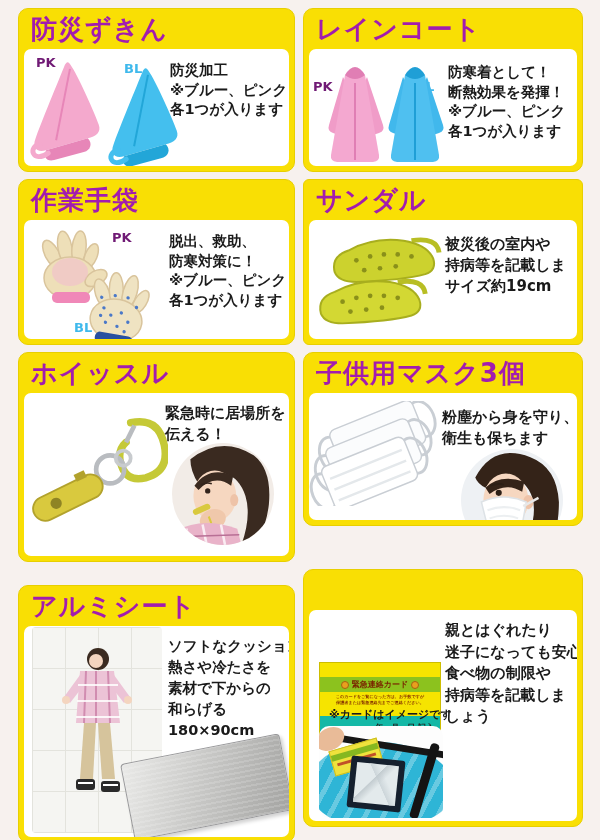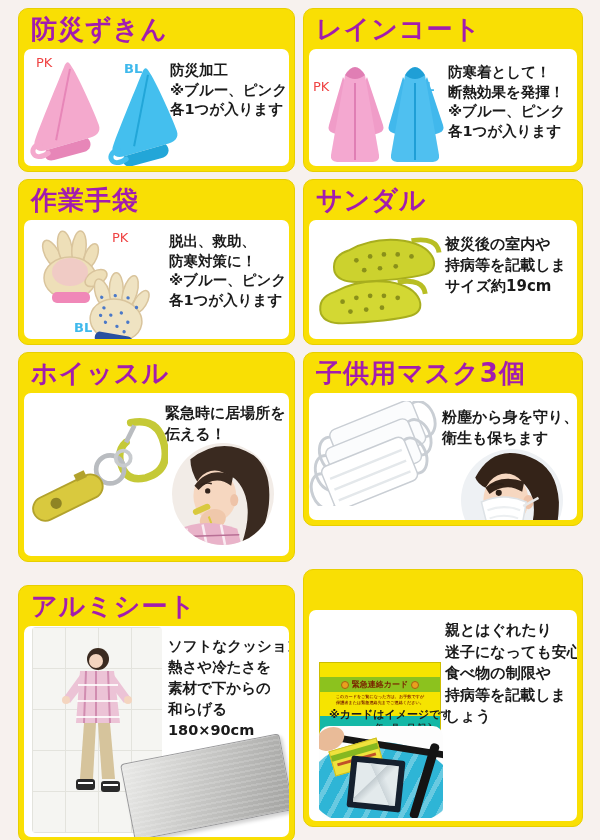--- a/index.html
+++ b/index.html
@@ -2,21 +2,21 @@
 <html><head>
 <meta charset="utf-8">
 <style>
   html,body{margin:0;padding:0;}
   body{width:600px;height:840px;background:#f7f1ee;font-family:"DejaVu Sans","Liberation Sans",sans-serif;overflow:hidden;}
   .page{position:relative;width:600px;height:840px;}
   .card{position:absolute;background:#f9df04;border:1px solid #e8cf00;border-radius:10px;box-sizing:border-box;}
   .card-title{height:40px;display:flex;align-items:center;padding-left:12px;font-size:26px;font-weight:900;color:#a21caf;letter-spacing:1px;white-space:nowrap;}
   .card-body{position:absolute;left:5px;right:5px;top:40px;bottom:5px;background:#ffffff;border-radius:7px;overflow:hidden;}
   .abs{position:absolute;}
-  .pkl{font-size:13px;font-weight:400;color:#ef4444;}
+  .pkl{font-size:13px;font-weight:700;color:#701a75;}
   .bll{font-size:13px;font-weight:900;color:#3fb9ec;}
   .desc{position:absolute;color:#1a1a1a;font-weight:900;}
   .desc.sm div{font-size:14.5px;line-height:19.5px;white-space:nowrap;}
   .desc.lg div{font-size:15px;line-height:21px;white-space:nowrap;}
   .circle-photo{position:absolute;width:102px;height:102px;border-radius:50%;overflow:hidden;}
   .sheet-photo{position:absolute;background-color:#f5f5f2;
      background-image:linear-gradient(#e3e3dd 1px,transparent 1px),linear-gradient(90deg,#e3e3dd 1px,transparent 1px);
      background-size:33px 41px;border-radius:4px;}
   .silver{position:absolute;background:linear-gradient(115deg,#eaeae8 0%,#c9c9c7 45%,#a3a3a1 100%);
      border:1px solid #98989a;border-radius:4px;transform:rotate(-11deg);
@@ -155,21 +155,21 @@
       <span class="abs bll" style="left:50px;top:100px;">BL</span>
       <div class="desc sm" style="left:145px;top:12px;">
         <div>脱出、救助、</div>
         <div>防寒対策に！</div>
         <div>※ブルー、ピンク</div>
         <div>各1つが入ります</div>
       </div>
     </div>
   </div>
 
-  <div class="card" style="left:303px;top:179px;width:280px;height:166px;">
+  <div class="card" style="left:303px;top:179px;width:280px;height:166px;border-radius:6px;">
     <div class="card-title">サンダル</div>
     <div class="card-body">
       <svg class="abs" style="left:6px;top:8px;" width="128" height="112" viewBox="0 0 130 112">
         <g transform="translate(14,0)">
           <path d="M84,12 Q110,8 112,24" fill="none" stroke="#b8be24" stroke-width="5"></path>
           <path d="M6,44 Q2,28 20,22 Q45,8 76,12 Q100,16 106,30 Q110,42 98,46 Q76,52 28,54 Q10,54 6,44 Z" fill="#ccd22e" stroke="#a8ae1e" stroke-width="2"></path>
           <g fill="#8a901a">
               <circle cx="28" cy="32" r="2.4"></circle>
               <circle cx="42" cy="28" r="2.4"></circle>
               <circle cx="56" cy="26" r="2.4"></circle>

